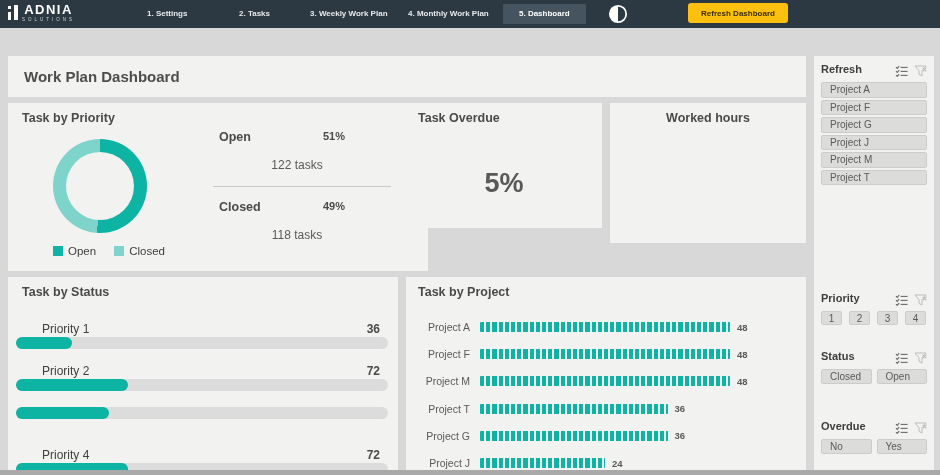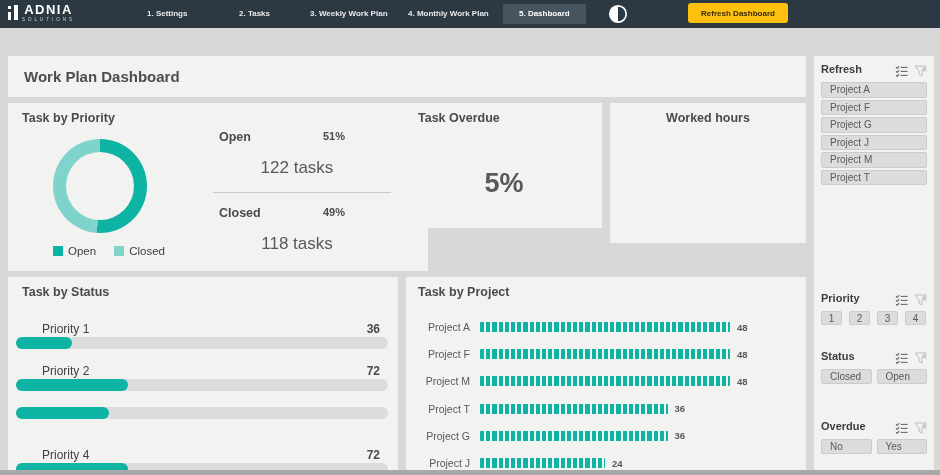--- a/index.html
+++ b/index.html
@@ -50,21 +50,21 @@
   .donut::after{content:"";position:absolute;inset:13px;border-radius:50%;background:var(--panel);}
   .legend{position:absolute;left:45px;top:142px;display:flex;gap:18px;align-items:center;}
   .leg-item{display:flex;gap:5px;align-items:center;font-size:11.5px;color:#404040;}
   .leg-sq{width:10px;height:10px;display:inline-block;}
 
   
   .stats{position:absolute;left:195px;top:27px;width:188px;}
   .stat-row{display:flex;justify-content:space-between;padding:0 46px 0 16px;height:15px;}
   .stat-label{font-size:12.5px;font-weight:bold;color:#4a4a4a;}
   .stat-pct{font-size:11px;font-weight:bold;color:#4a4a4a;}
-  .stat-tasks{text-align:center;font-size:17px;color:#595959;margin-top:13px;}
+  .stat-tasks{text-align:center;font-size:12px;color:#595959;margin-top:13px;}
   .stat-div{border-top:1px solid #c9c9c9;margin:14px 0 13px 10px;}
 
   
   #overdue-pct{position:absolute;left:0;top:65px;width:100%;text-align:center;font-size:27px;font-weight:bold;color:#595959;}
   #overdue-ratio{position:absolute;right:14px;top:123px;font-size:11.5px;font-weight:bold;color:#595959;}
   #overdue-track{position:absolute;left:12px;right:10px;top:143px;height:9px;border-radius:5px;background:#d9d9d9;}
   #overdue-fill{height:9px;border-radius:5px;background:var(--teal);min-width:10px;}
 
   
   #hours-value{position:absolute;left:0;top:70px;width:100%;text-align:center;font-size:26px;color:#7c7c7c;}

